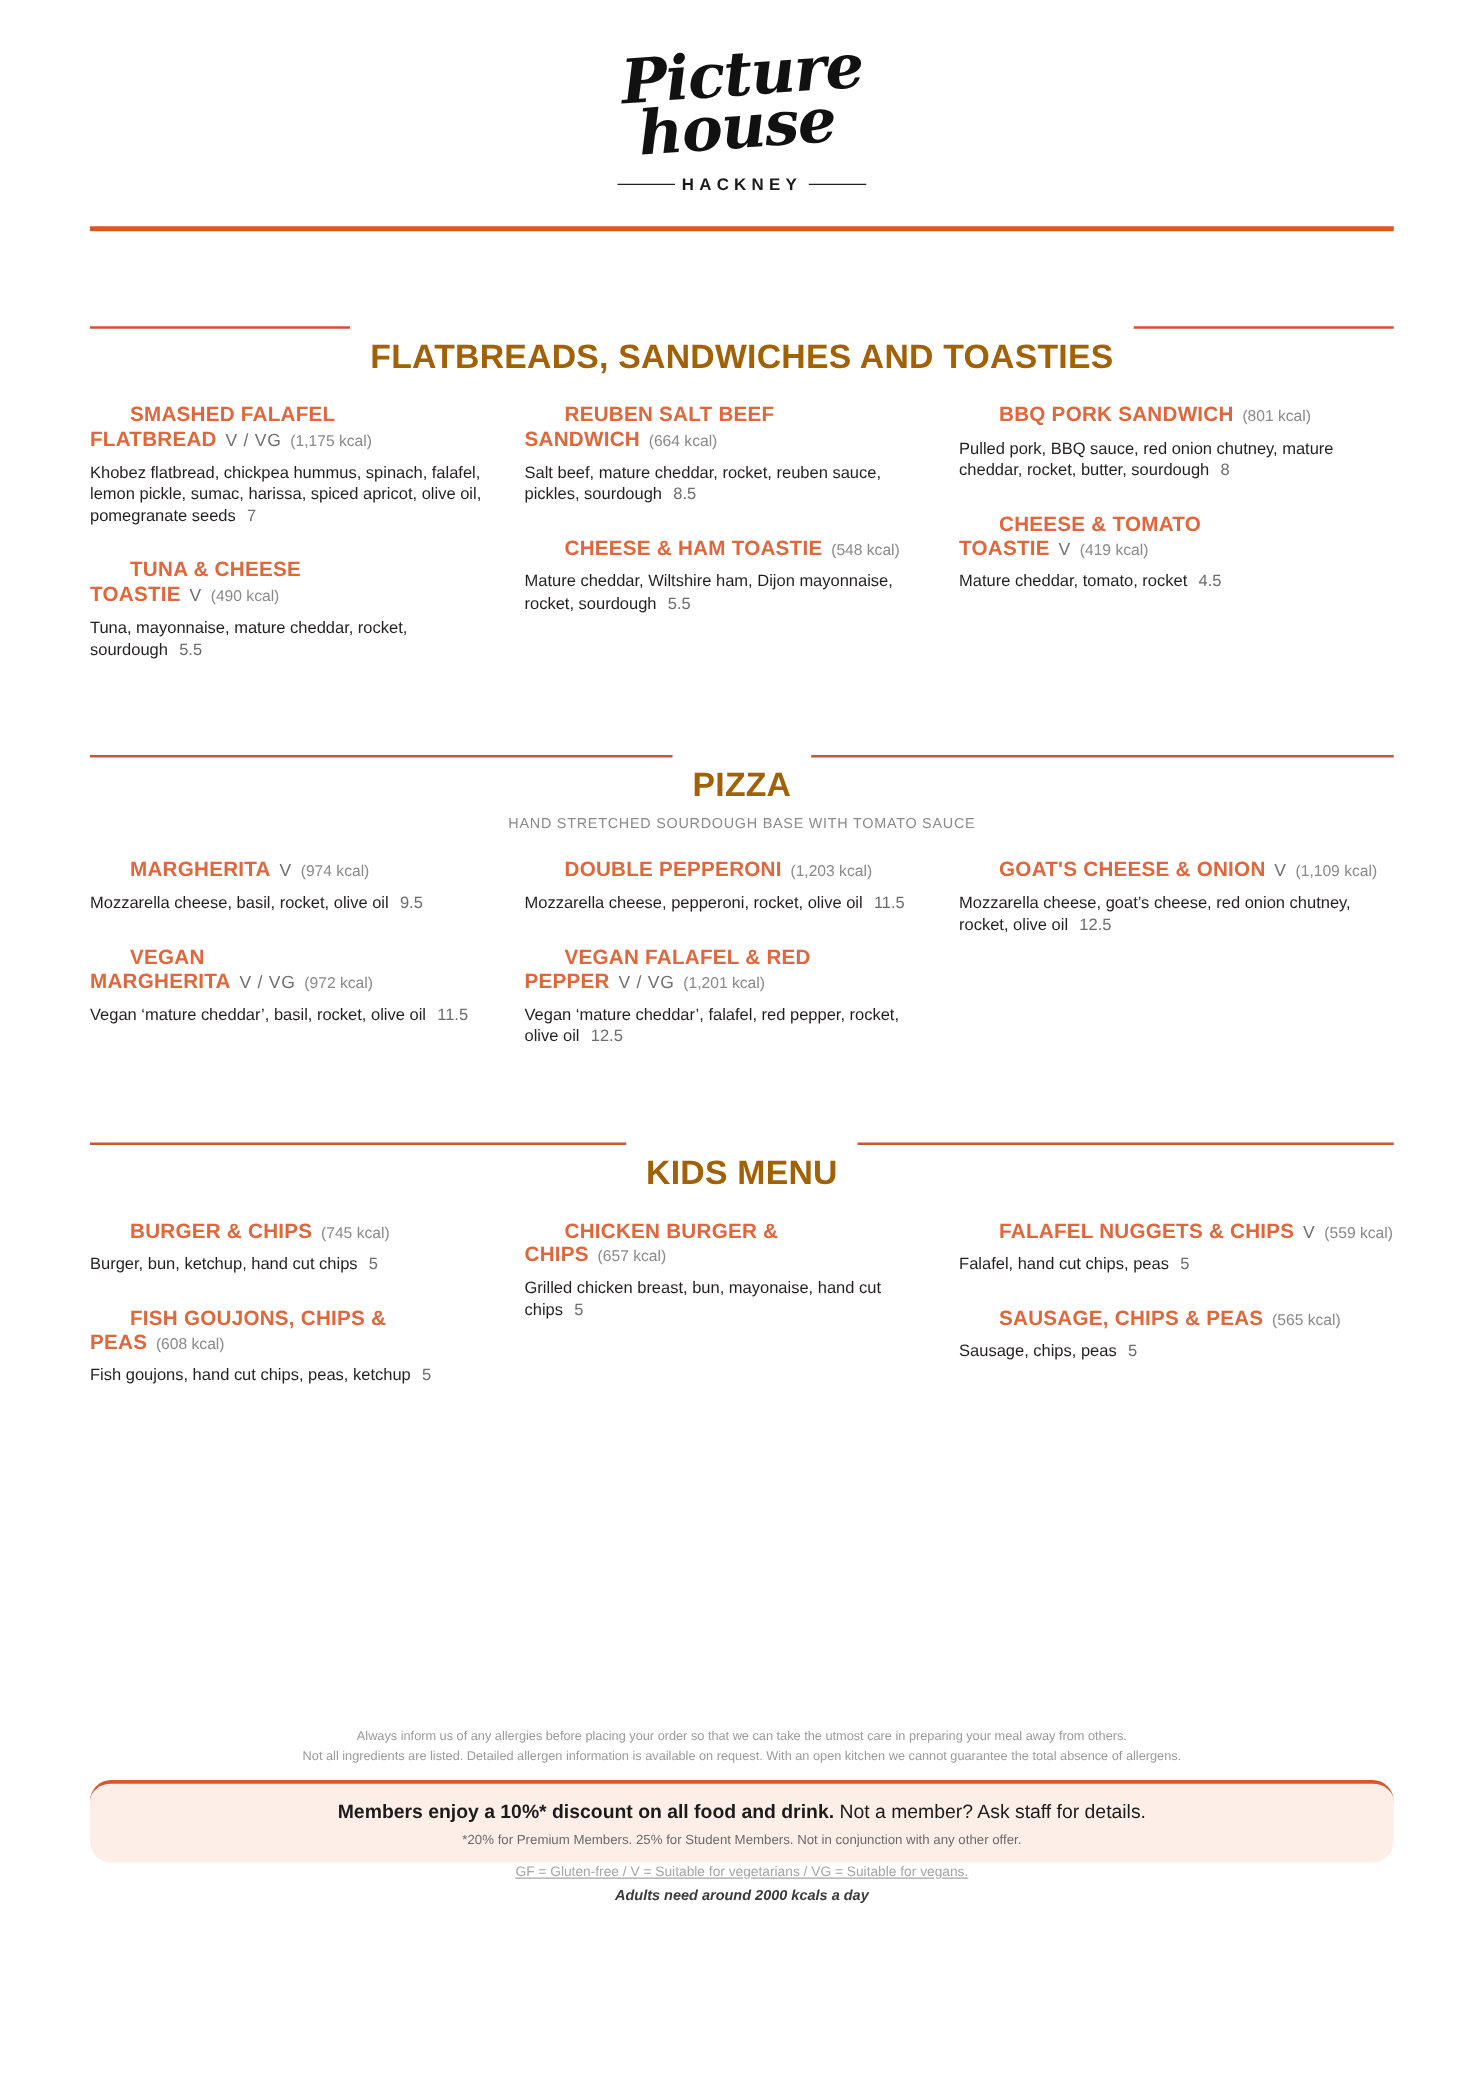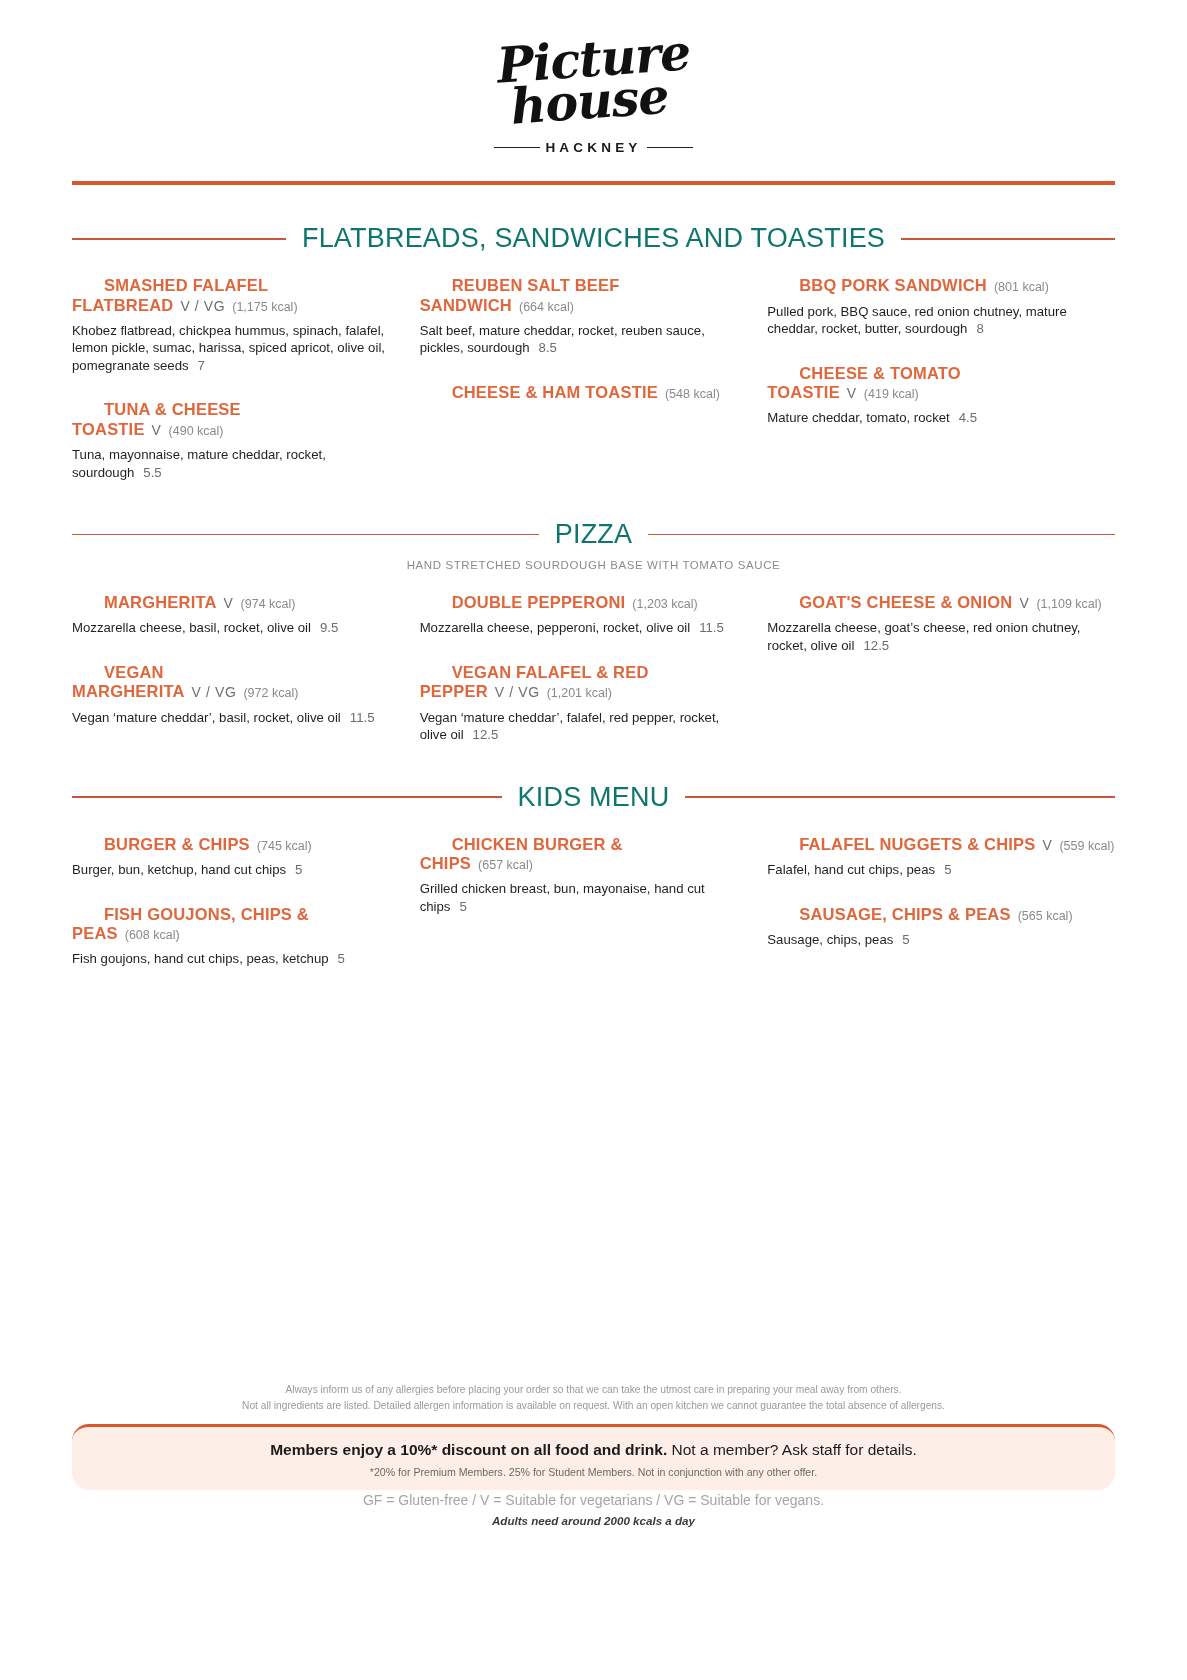--- a/index.html
+++ b/index.html
@@ -62,24 +62,25 @@
     gap: 16px;
     margin-top: 38px;
   }
   .section-head .line {
     flex: 1 1 auto;
     height: 1.6px;
     background: #c8563a;
   }
   .section-head .title {
     font-size: 27px;
-    font-weight: 400;
+    font-weight: 700;
     letter-spacing: 0.2px;
-    color: #0f766e;
+    color: #a16207;
     white-space: nowrap;
+    margin-top: 47px;
   }
   .section-sub {
     text-align: center;
     font-size: 11.5px;
     letter-spacing: 0.6px;
     color: #8b8b8b;
     margin-top: 9px;
   }
 
   
@@ -157,21 +158,21 @@
     font-size: 10.6px;
     font-weight: 400;
     color: #6a6a6a;
   }
   .legend {
     position: absolute;
     left: 0; right: 0;
     top: 1492px;
     text-align: center;
   }
-  .legend-line1 { font-size: 14px; color: #a5a5a5; }
+  .legend-line1 { font-size: 11px; color: #a5a5a5; text-decoration: underline; }
   .legend-line2 {
     margin-top: 6px;
     font-size: 11.6px;
     font-style: italic;
     font-weight: 700;
     color: #3a3a3a;
   }
 </style>
 </head>
 <body>
@@ -210,20 +211,21 @@
               <div class="item-desc"><span>Tuna, mayonnaise, mature cheddar, rocket, sourdough</span><span class="price">5.5</span></div>
             </div>
           </div>
           <div class="col">
             <div class="item">
               <div><span class="item-name">REUBEN SALT BEEF SANDWICH</span><span class="kcal">(664 kcal)</span></div>
               <div class="item-desc"><span>Salt beef, mature cheddar, rocket, reuben sauce, pickles, sourdough</span><span class="price">8.5</span></div>
             </div>
             <div class="item">
               <div><span class="item-name">CHEESE &amp; HAM TOASTIE</span><span class="kcal">(548 kcal)</span></div>
+              <div class="item-desc"><span>Mature cheddar, Wiltshire ham, Dijon mayonnaise, rocket, sourdough</span><span class="price">5.5</span></div>
             </div>
           </div>
           <div class="col">
             <div class="item">
               <div><span class="item-name">BBQ PORK SANDWICH</span><span class="kcal">(801 kcal)</span></div>
               <div class="item-desc"><span>Pulled pork, BBQ sauce, red onion chutney, mature cheddar, rocket, butter, sourdough</span><span class="price">8</span></div>
             </div>
             <div class="item">
               <div><span class="item-name">CHEESE &amp; TOMATO TOASTIE</span><span class="tags">V</span><span class="kcal">(419 kcal)</span></div>
               <div class="item-desc"><span>Mature cheddar, tomato, rocket</span><span class="price">4.5</span></div>

